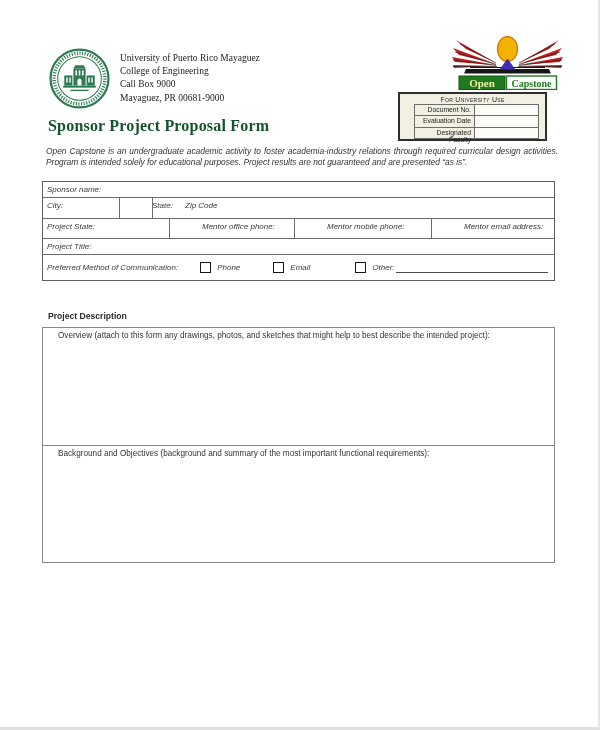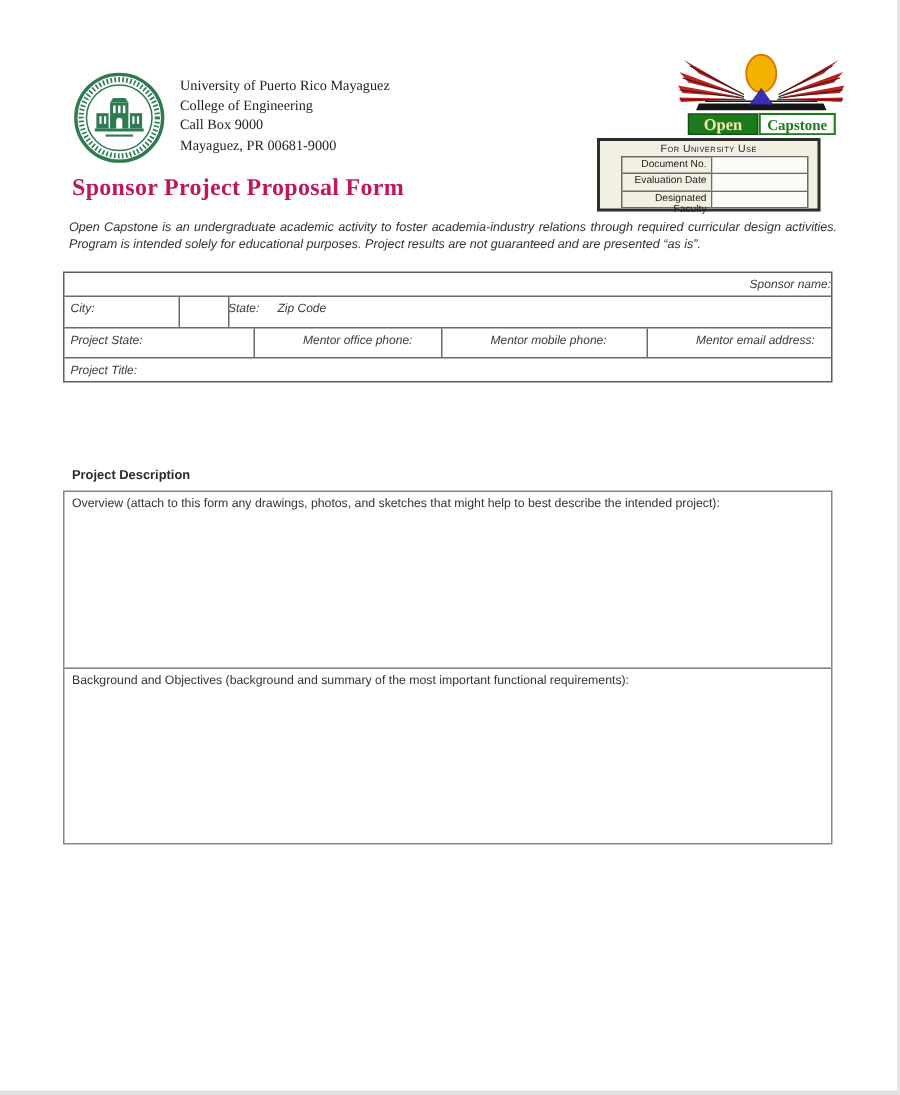--- a/index.html
+++ b/index.html
@@ -19,45 +19,45 @@
   .use-title{font-variant:small-caps;font-size:7px;letter-spacing:.3px;text-align:center;
     color:#222;margin-top:2px;}
   .use-table{margin:1px 6px 0 14px;border:1px solid #6b6b6b;background:#f1f0e3;}
   .use-row{display:flex;height:10.3px;}
   .use-row + .use-row{border-top:1px solid #6b6b6b;}
   .use-label{width:56px;text-align:right;font-size:6.8px;color:#222;padding:1px 3px 0 0;
     border-right:1px solid #6b6b6b;}
   .use-value{flex:1;background:#fdfdf8;}
   
   .title{position:absolute;left:48px;top:117px;margin:0;font-family:"Liberation Serif",serif;
-    font-weight:bold;font-size:16px;color:#be185d;letter-spacing:.2px;}
+    font-weight:bold;font-size:16px;color:#14532d;letter-spacing:.2px;}
   .intro{position:absolute;left:46px;top:146px;width:512px;margin:0;font-size:8.4px;
     font-style:italic;line-height:10.6px;color:#333;text-align:justify;}
   
   .stable{position:absolute;left:42px;top:181px;width:513px;border:1px solid #5f5f5f;
     box-sizing:border-box;background:#fff;}
   .srow{display:flex;box-sizing:border-box;}
   .srow + .srow{border-top:1px solid #6b6b6b;}
   .scell{box-sizing:border-box;padding:3px 0 0 4px;font-size:8px;font-style:italic;color:#3a3a3a;}
   .scell + .scell{border-left:1px solid #6b6b6b;padding-left:32px;}
-  .r1{height:15px;text-align:right;} .r2{height:21px;} .r3{height:21px;} .r4{height:20px;}
+  .r1{height:15px;} .r2{height:21px;} .r3{height:21px;} .r4{height:20px;}
   .r5{height:16px;} .r6{height:26px;align-items:center;padding:0 4px;}
   .c-address{flex:1;} .c-city{width:76px;} .c-state{width:33px;padding-left:3px;} .c-zip{width:69px;}
   .c-q1{flex:1;} .c-q2{width:125px;} .c-q3{width:137px;} .c-q4{width:123px;}
   .full{flex:1;}
   .pref-label{font-size:8px;font-style:italic;color:#3a3a3a;}
   .cb{width:9px;height:9px;border:1.6px solid #161616;background:#fff;flex:none;}
   .cb-lab{font-size:8px;font-style:italic;color:#3a3a3a;margin-left:6px;}
   .gap1{margin-left:22px;} .gap2{margin-left:33px;} .gap3{margin-left:45px;}
   .other-line{flex:1;height:10px;border-bottom:1px solid #4a4a4a;margin:0 2px 0 1px;}
   
   .desc-heading{position:absolute;left:48px;top:311px;font-size:8.6px;font-weight:bold;
     color:#2b2b2b;}
   .desc-boxes{position:absolute;left:42px;top:327px;width:513px;}
-  .dbox{box-sizing:border-box;border:1px solid #878787;background:#fff;padding:3px 5px;}
+  .dbox{box-sizing:border-box;border:1px solid #878787;background:#fff;padding:3px 15px;}
   .dbox + .dbox{margin-top:-1px;}
   .dbox-overview{height:119px;} .dbox-background{height:118px;}
   .dbox-goals{height:121px;border-bottom-width:2px;border-bottom-color:#6f6f6f;}
   .dlabel{font-size:8.2px;color:#333;line-height:10px;}
 </style>
 </head>
 <body>
 
 <div class="page">
 
@@ -167,20 +167,30 @@
       </div>
       <div class="scell c-q4">
         <span>Mentor email address:</span>
       </div>
     </div>
     <div class="srow r5">
       <div class="scell full">
         <span>Project Title:</span>
       </div>
     </div>
+    <div class="srow r6">
+      <span class="pref-label">Preferred Method of Communication:</span>
+      <span class="cb gap1"></span>
+      <span class="cb-lab">Phone</span>
+      <span class="cb gap2"></span>
+      <span class="cb-lab">Email</span>
+      <span class="cb gap3"></span>
+      <span class="cb-lab">Other:</span>
+      <span class="other-line"></span>
+    </div>
   </div>
 
   <div class="desc-heading">Project Description</div>
 
   <div class="desc-boxes">
     <div class="dbox dbox-overview">
       <div class="dlabel">Overview (attach to this form any drawings, photos, and sketches that might help to best describe the intended project):</div>
     </div>
     <div class="dbox dbox-background">
       <div class="dlabel">Background and Objectives (background and summary of the most important functional requirements):</div>

